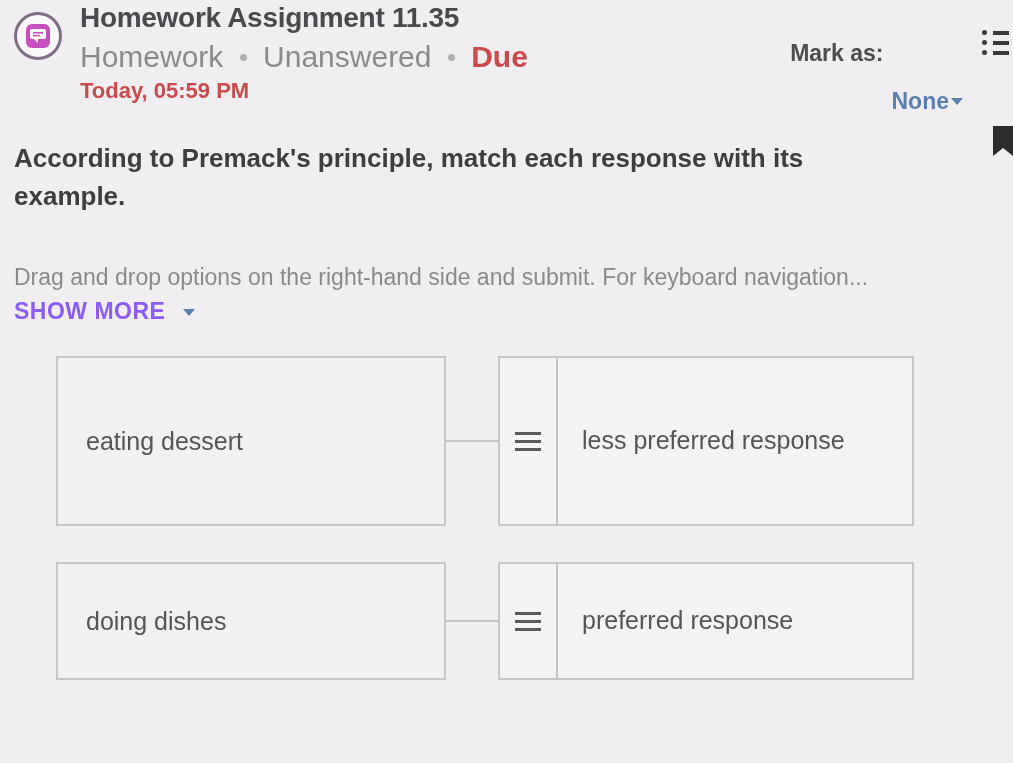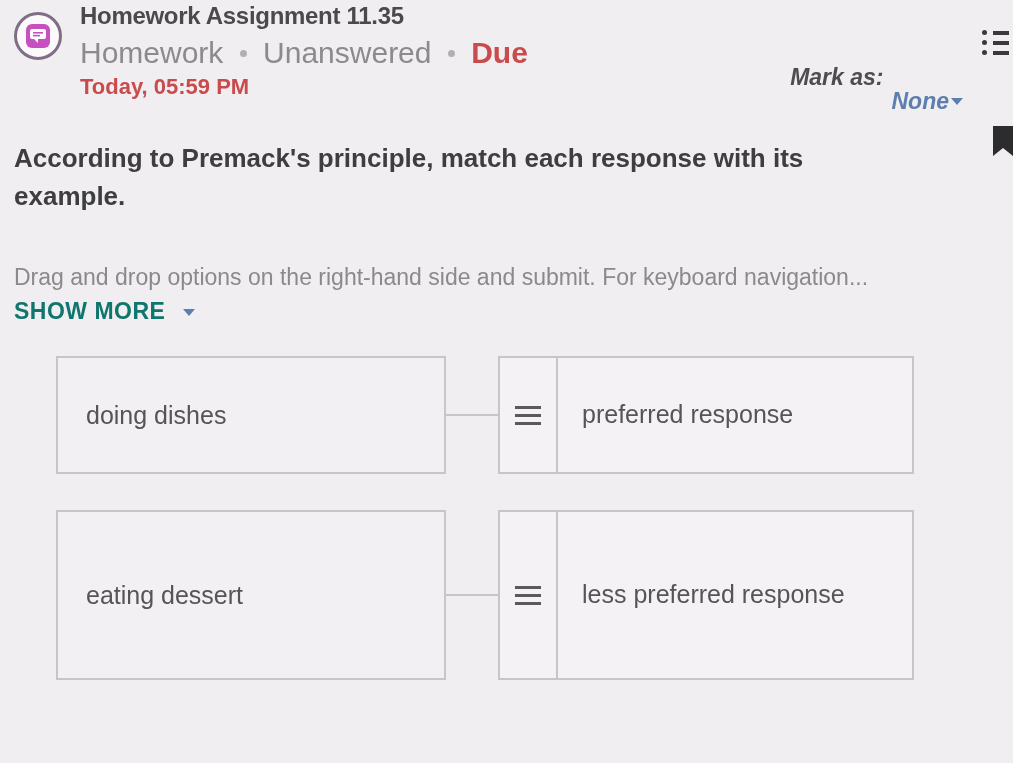--- a/index.html
+++ b/index.html
@@ -40,21 +40,21 @@
       background: #c84fc0;
       display: flex;
       align-items: center;
       justify-content: center;
     }
     .avatar-inner svg { display: block; }
     .title-area {
       flex: 1;
     }
     .title {
-      font-size: 24px;
+      font-size: 28px;
       font-weight: 700;
       color: #4b494d;
       letter-spacing: -0.3px;
     }
     .meta-line {
       margin-top: 6px;
       font-size: 30px;
       color: #8b8a8c;
       font-weight: 500;
     }
@@ -69,28 +69,27 @@
     }
     .due-label { color: #c94b4d; font-weight: 600; }
     .due-time {
       color: #c94b4d;
       font-size: 22px;
       font-weight: 700;
       margin-top: 4px;
     }
     .mark-as {
       display: flex;
-      align-items: center;
+      align-items: flex-start;
       gap: 8px;
       margin-top: 38px;
       margin-right: 36px;
       font-size: 23px;
       color: #4d4c4f;
       font-weight: 600;
-      font-style: italic;
     }
     .mark-as .dropdown {
       color: #5b7faf;
       display: flex;
       align-items: center;
       gap: 2px;
       cursor: pointer;
       margin-top: 48px;
     }
     .mark-as .caret {
@@ -133,21 +132,21 @@
       max-width: 830px;
     }
     .instructions {
       margin-top: 46px;
       font-size: 23px;
       color: #8a898c;
       font-weight: 500;
       line-height: 1.45;
     }
     .show-more {
-      color: #0f766e;
+      color: #8b5cf6;
       font-weight: 700;
       letter-spacing: 0.5px;
       display: inline-flex;
       align-items: center;
       gap: 18px;
       cursor: pointer;
     }
     .show-more .chev {
       width: 0; height: 0;
       border-left: 6px solid transparent;
@@ -273,53 +272,53 @@
 
   <div class="instructions">
     <span>Drag and drop options on the right-hand side and submit. For keyboard navigation... </span>
     <span class="show-more">
       <span>SHOW MORE</span>
       <span class="chev"></span>
     </span>
   </div>
 
   <div class="match-area">
+    <div class="match-row tall">
+      <div class="left-card">
+        <span>eating dessert</span>
+      </div>
+      <div class="connector"></div>
+      <div class="right-card">
+        <div class="grip">
+          <div class="grip-lines">
+            <span></span>
+              <span></span>
+              <span></span>
+          </div>
+        </div>
+        <div class="right-label">less preferred response</div>
+      </div>
+    </div>
+
     <div class="match-row">
       <div class="left-card">
         <span>doing dishes</span>
       </div>
       <div class="connector"></div>
       <div class="right-card">
         <div class="grip">
           <div class="grip-lines">
             <span></span>
               <span></span>
               <span></span>
           </div>
         </div>
         <div class="right-label">preferred response</div>
       </div>
     </div>
-
-    <div class="match-row tall">
-      <div class="left-card">
-        <span>eating dessert</span>
-      </div>
-      <div class="connector"></div>
-      <div class="right-card">
-        <div class="grip">
-          <div class="grip-lines">
-            <span></span>
-              <span></span>
-              <span></span>
-          </div>
-        </div>
-        <div class="right-label">less preferred response</div>
-      </div>
-    </div>
   </div>
 </div>
 
 <div class="right-icons">
   <div class="list-icon">
     <div class="row">
         <span class="dot"></span>
         <span class="bar"></span>
       </div>
     <div class="row">

